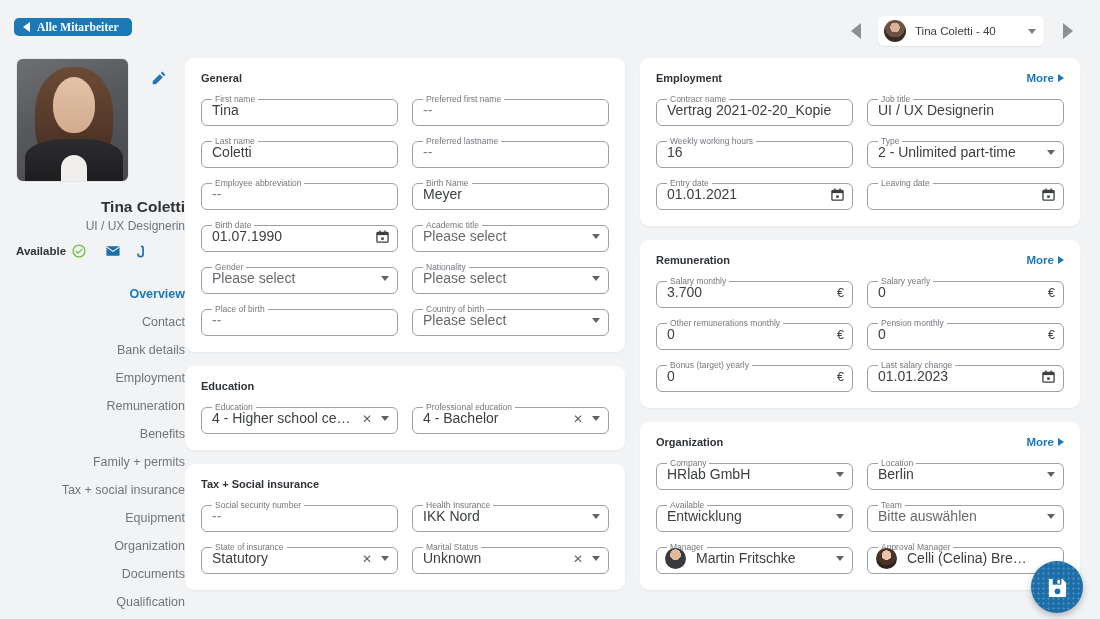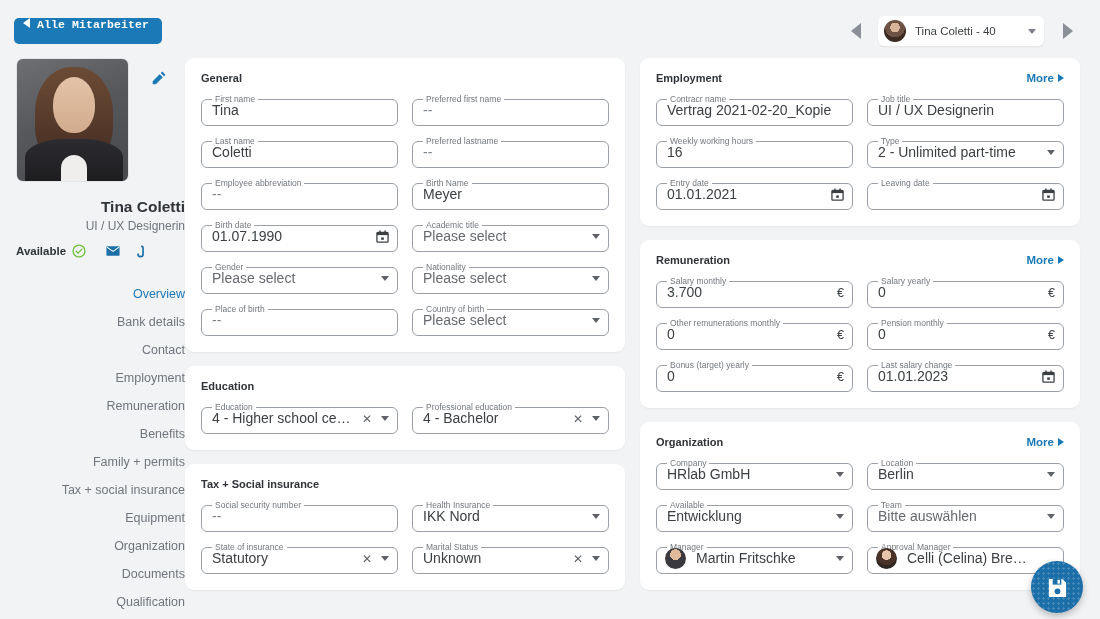--- a/index.html
+++ b/index.html
@@ -12,25 +12,25 @@
   }
   .app { position: relative; width: 1100px; height: 619px; }
 
   
   .topbar {
     position: absolute; left: 0; top: 0; width: 1100px; height: 58px;
     background: #f2f3f5;
   }
   .back-btn {
     position: absolute; left: 14px; top: 18px;
-    height: 26px; padding: 0 13px 0 9px;
+    height: 18px; padding: 0 13px 0 9px;
     background: #1b79b8; color: #fff; border: none; border-radius: 5px;
     font-size: 11.5px; font-weight: 600; letter-spacing: .1px;
-    display: flex; gap: 7px; cursor: pointer;
-    font-family: Liberation Mono, monospace;
+    display: flex; align-items: center; gap: 7px; cursor: pointer;
+    font-family: Liberation Serif, serif;
   }
   .tri-left { width: 0; height: 0; border-top: 5px solid transparent;
     border-bottom: 5px solid transparent; border-right: 7px solid #fff; }
 
   .nav-arrow {
     position: absolute; top: 21px; width: 20px; height: 20px;
     display: flex; align-items: center; justify-content: center; cursor: pointer;
   }
   .nav-arrow.prev { left: 846px; }
   .nav-arrow.next { left: 1058px; }
@@ -93,21 +93,21 @@
   .status-text { font-size: 11.5px; font-weight: bold; color: #2f3337; }
   .check-circle { margin-left: 6px; width: 14px; height: 14px; }
   .mail-ico { margin-left: 20px; width: 14px; height: 14px; cursor: pointer; }
   .phone-ico { margin-left: 12px; width: 13px; height: 13px; cursor: pointer; }
 
   .nav-list { margin-top: 22px; }
   .nav-item {
     font-size: 12.5px; color: #70757c; padding: 7px 0; cursor: pointer;
     line-height: 14px;
   }
-  .nav-item.active { color: #1b79b8; font-weight: normal; }
+  .nav-item.active { color: #1b79b8; font-weight: bold; }
 
   
   .col-left { position: absolute; left: 185px; top: 58px; width: 440px; }
   .col-right { position: absolute; left: 640px; top: 58px; width: 440px; }
 
   .card {
     background: #fff; border-radius: 9px; padding: 14px 16px 16px 16px;
     margin-bottom: 14px; box-shadow: 0 1px 2px rgba(0,0,0,.05);
   }
   .card-head { display: flex; align-items: center; justify-content: space-between;
@@ -226,22 +226,22 @@
         <rect x="0.5" y="0.5" width="15" height="11" rx="1" fill="#1b6ea8"></rect>
         <path d="M1 1.5l7 5 7-5" fill="none" stroke="#fff" stroke-width="1.2"></path>
       </svg>
       <svg class="phone-ico" viewBox="0 0 14 14">
         <path d="M10.5 1.5c.8 0 1.4.6 1.4 1.4v7c0 1.5-1.2 2.6-2.7 2.6-1.5 0-2.7-1.1-2.7-2.6" fill="none" stroke="#1b6ea8" stroke-width="1.8" stroke-linecap="round"></path>
       </svg>
     </div>
 
     <div class="nav-list">
       <div class="nav-item active">Overview</div>
+      <div class="nav-item">Contact</div>
       <div class="nav-item">Bank details</div>
-      <div class="nav-item">Contact</div>
       <div class="nav-item">Employment</div>
       <div class="nav-item">Remuneration</div>
       <div class="nav-item">Benefits</div>
       <div class="nav-item">Family + permits</div>
       <div class="nav-item">Tax + social insurance</div>
       <div class="nav-item">Equipment</div>
       <div class="nav-item">Organization</div>
       <div class="nav-item">Documents</div>
       <div class="nav-item">Qualification</div>
       <div class="nav-item">Absence</div>

